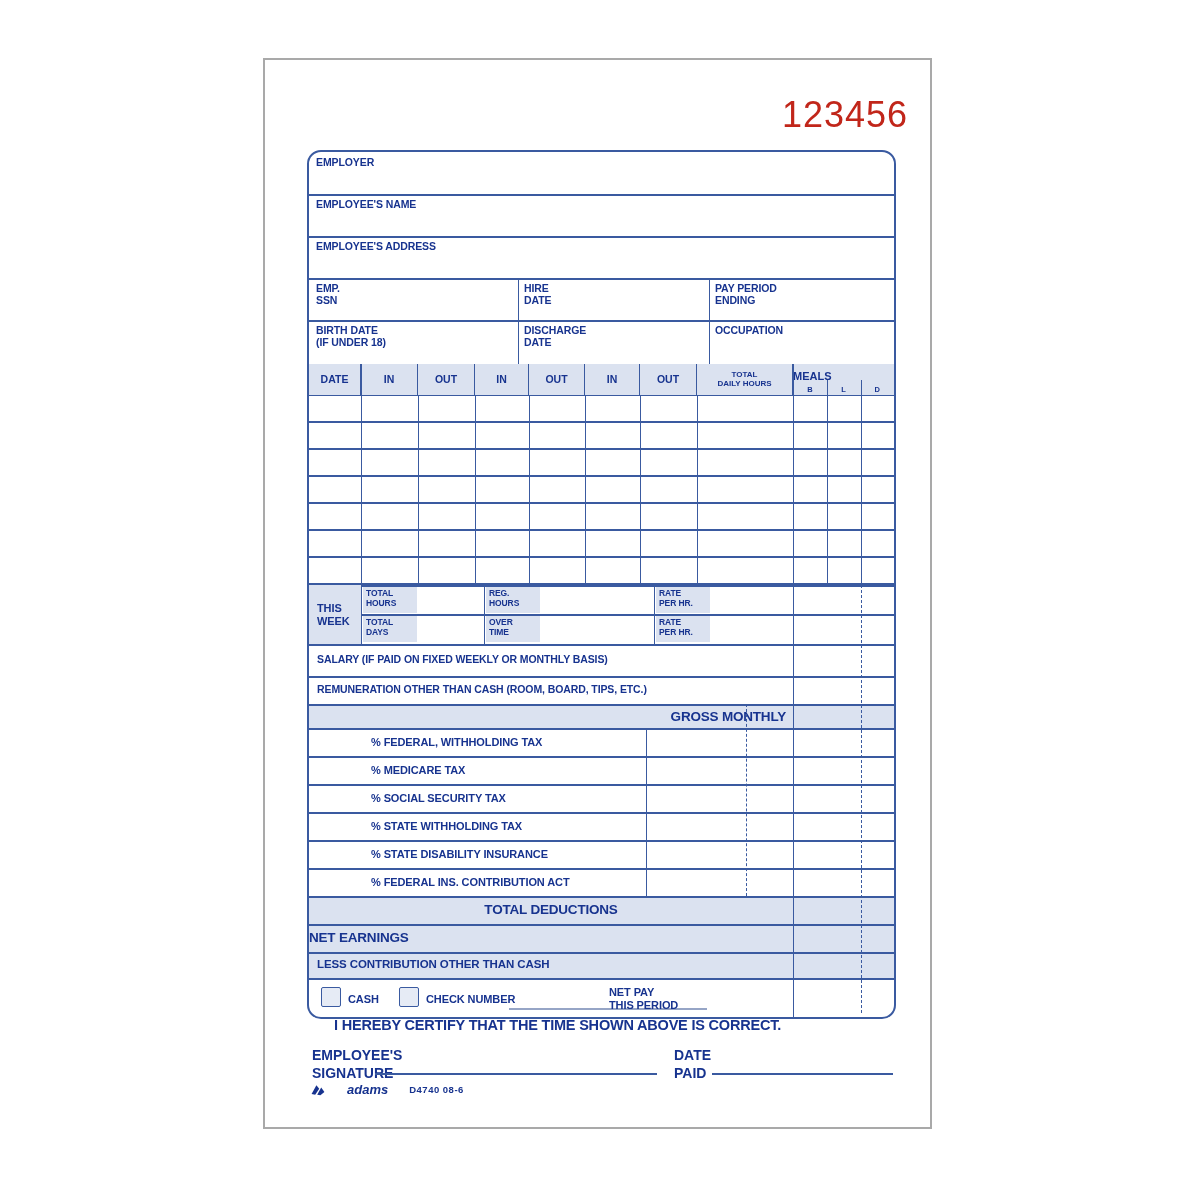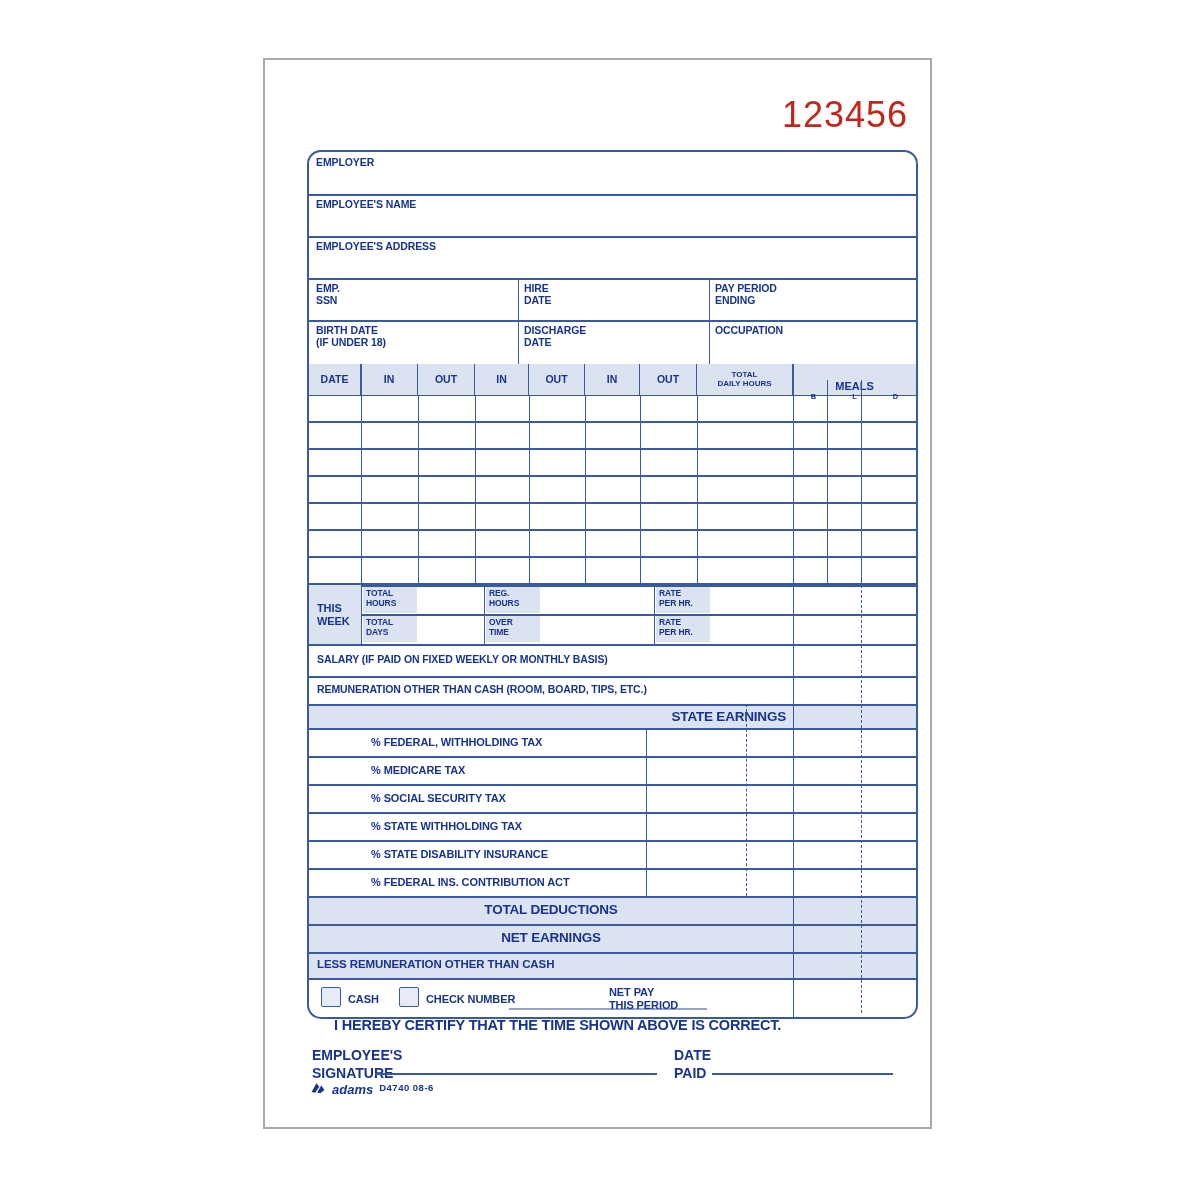--- a/index.html
+++ b/index.html
@@ -10,53 +10,53 @@
   }
   html,body{margin:0;padding:0;background:#ffffff;}
   .canvas{position:relative;width:1200px;height:1200px;background:#fff;overflow:hidden;
           font-family:"Liberation Sans",sans-serif;color:var(--txt);}
   .page{position:absolute;left:263px;top:58px;width:669px;height:1071px;
         background:#fff;border:2px solid #a9a9a9;box-sizing:border-box;}
   .serial{position:absolute;left:517px;top:34px;font-size:36px;font-weight:400;
           color:var(--red);letter-spacing:1px;}
   .formbox{position:absolute;left:42px;top:90px;width:585px;height:865px;
            border:2.2px solid var(--line);border-radius:14px;box-sizing:content-box;
-           overflow:hidden;padding-left:22px;}
+           overflow:hidden;}
   .lbl{position:absolute;font-size:10.5px;font-weight:bold;color:var(--txt);
        white-space:pre-line;line-height:1.18;letter-spacing:-0.1px;}
   .h{position:absolute;left:0;right:0;height:1.6px;background:var(--line);}
   .v{position:absolute;width:0;}
   .v.s{border-left:1.6px solid var(--line);}
   .v.d{border-left:1.6px dashed var(--line);}
   .shadeband{position:absolute;left:0;right:0;background:var(--shade);}
   .chip{position:absolute;background:var(--shade);}
   
   .ghead{position:absolute;left:0;right:0;top:212px;height:32px;display:flex;
          background:var(--shade);border-bottom:1.6px solid var(--line);box-sizing:border-box;}
   .ghead .gc{display:flex;align-items:center;justify-content:center;text-align:center;
              font-size:10.5px;font-weight:bold;white-space:pre-line;line-height:1.05;
              border-right:1.6px solid var(--line);box-sizing:border-box;}
   .ghead .gc.small{font-size:8px;}
   .meals{position:relative;flex:1;display:flex;flex-direction:column;align-items:stretch;}
-  .meals .mtitle{text-align:center;font-size:11px;font-weight:bold;margin-top:16px;}
+  .meals .mtitle{text-align:left;font-size:11px;font-weight:bold;margin-top:6px;}
   .meals .mletters{display:flex;flex:1;align-items:flex-end;}
   .meals .mletters span{flex:1;text-align:center;font-size:7.5px;font-weight:bold;padding-bottom:1px;}
   .mstub{position:absolute;top:16px;bottom:0;width:0;border-left:1.6px solid var(--line);}
   
   .gbody{position:absolute;left:0;right:0;top:244px;height:189px;
          background:repeating-linear-gradient(to bottom,transparent 0,transparent 25.4px,var(--line) 25.4px,var(--line) 27px);}
   .big{font-size:13.5px;letter-spacing:-0.2px;}
   .ded{font-size:11px;}
   .checkbox{position:absolute;width:20px;height:20px;background:#e6ebf5;
             border:1.8px solid var(--line);border-radius:2px;box-sizing:border-box;}
   .grayline{position:absolute;height:2px;background:#96a5c6;}
   .sigline{position:absolute;height:2px;background:var(--line);}
   .certify{position:absolute;font-size:14.5px;font-weight:bold;color:var(--txt);letter-spacing:-0.2px;}
   .siglbl{position:absolute;font-size:14px;font-weight:bold;white-space:pre-line;line-height:1.3;}
-  .brandrow{position:absolute;display:flex;align-items:flex-start;gap:6px;}
+  .brandrow{position:absolute;display:flex;align-items:center;gap:21px;}
   .brandrow .brand{font-size:13px;font-weight:bold;font-style:italic;letter-spacing:0;}
   .brandrow .formnum{font-size:9.5px;font-weight:bold;letter-spacing:0.5px;}
 </style>
 </head>
 <body>
 
 <div class="canvas">
   <div class="page">
 
     <div class="serial">123456</div>
@@ -151,43 +151,43 @@
 TIME</div>
       <div class="chip" style="left:346.6px;top:463.6px;width:54px;height:26px;"></div>
       <div class="lbl" style="left:350px;top:465px;font-size:8.5px;">RATE
 PER HR.</div>
 
       <div class="h" style="top:492px;"></div>
       <div class="lbl" style="left:8px;top:501px;">SALARY (IF PAID ON FIXED WEEKLY OR MONTHLY BASIS)</div>
       <div class="h" style="top:524px;"></div>
       <div class="lbl" style="left:8px;top:531px;">REMUNERATION OTHER THAN CASH (ROOM, BOARD, TIPS, ETC.)</div>
       <div class="h" style="top:552px;"></div>
-      <div class="lbl big" style="left:0;top:557px;width:477px;text-align:right;">STATE EARNINGS</div>
+      <div class="lbl big" style="left:0;top:557px;width:477px;text-align:right;">GROSS MONTHLY</div>
       <div class="h" style="top:576px;"></div>
 
       <div class="v s" style="left:337px;top:576px;height:168px;"></div>
       <div class="v d" style="left:437px;top:552px;height:192px;"></div>
       <div class="lbl ded" style="left:62px;top:584px;">% FEDERAL, WITHHOLDING TAX</div>
       <div class="h" style="top:604px;"></div>
       <div class="lbl ded" style="left:62px;top:612px;">% MEDICARE TAX</div>
       <div class="h" style="top:632px;"></div>
       <div class="lbl ded" style="left:62px;top:640px;">% SOCIAL SECURITY TAX</div>
       <div class="h" style="top:660px;"></div>
       <div class="lbl ded" style="left:62px;top:668px;">% STATE WITHHOLDING TAX</div>
       <div class="h" style="top:688px;"></div>
       <div class="lbl ded" style="left:62px;top:696px;">% STATE DISABILITY INSURANCE</div>
       <div class="h" style="top:716px;"></div>
       <div class="lbl ded" style="left:62px;top:724px;">% FEDERAL INS. CONTRIBUTION ACT</div>
 
       <div class="h" style="top:744px;"></div>
       <div class="lbl big" style="left:0;top:750px;width:484px;text-align:center;">TOTAL DEDUCTIONS</div>
       <div class="h" style="top:772px;"></div>
-      <div class="lbl big" style="left:0;top:778px;width:484px;text-align:center;">NET EARNINGS</div>
+      <div class="lbl big" style="left:0;top:778px;width:484px;">NET EARNINGS</div>
       <div class="h" style="top:800px;"></div>
-      <div class="lbl" style="left:8px;top:806px;font-size:11.5px;">LESS REMUNERATION OTHER THAN CASH</div>
+      <div class="lbl" style="left:8px;top:806px;font-size:11.5px;">LESS CONTRIBUTION OTHER THAN CASH</div>
       <div class="h" style="top:826px;"></div>
 
       <div class="checkbox" style="left:12px;top:835px;"></div>
       <div class="lbl" style="left:39px;top:841px;font-size:11px;">CASH</div>
       <div class="checkbox" style="left:90px;top:835px;"></div>
       <div class="lbl" style="left:117px;top:841px;font-size:11px;">CHECK NUMBER</div>
       <div class="grayline" style="left:200px;top:856px;width:198px;"></div>
       <div class="lbl" style="left:300px;top:834px;width:178px;text-align:left;font-size:11px;">NET PAY
 THIS PERIOD</div>
     </div>

